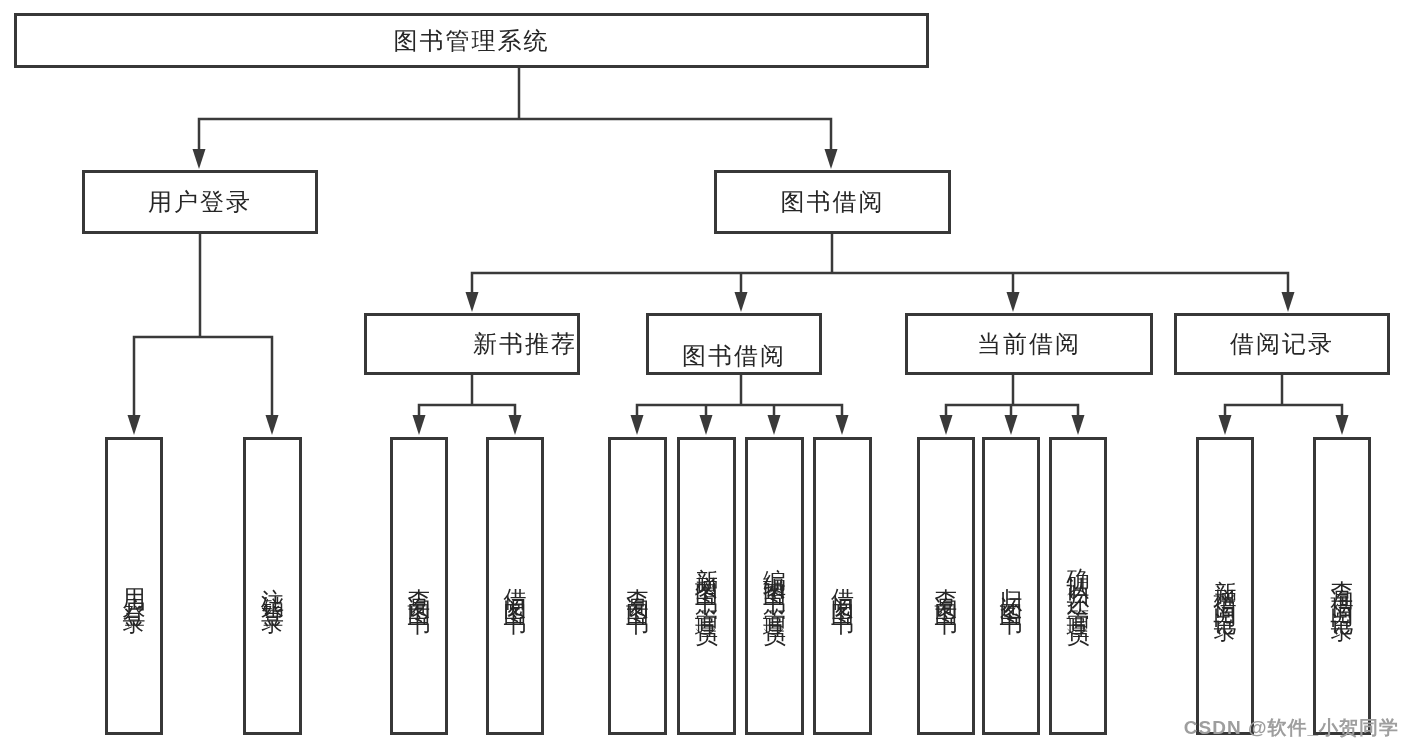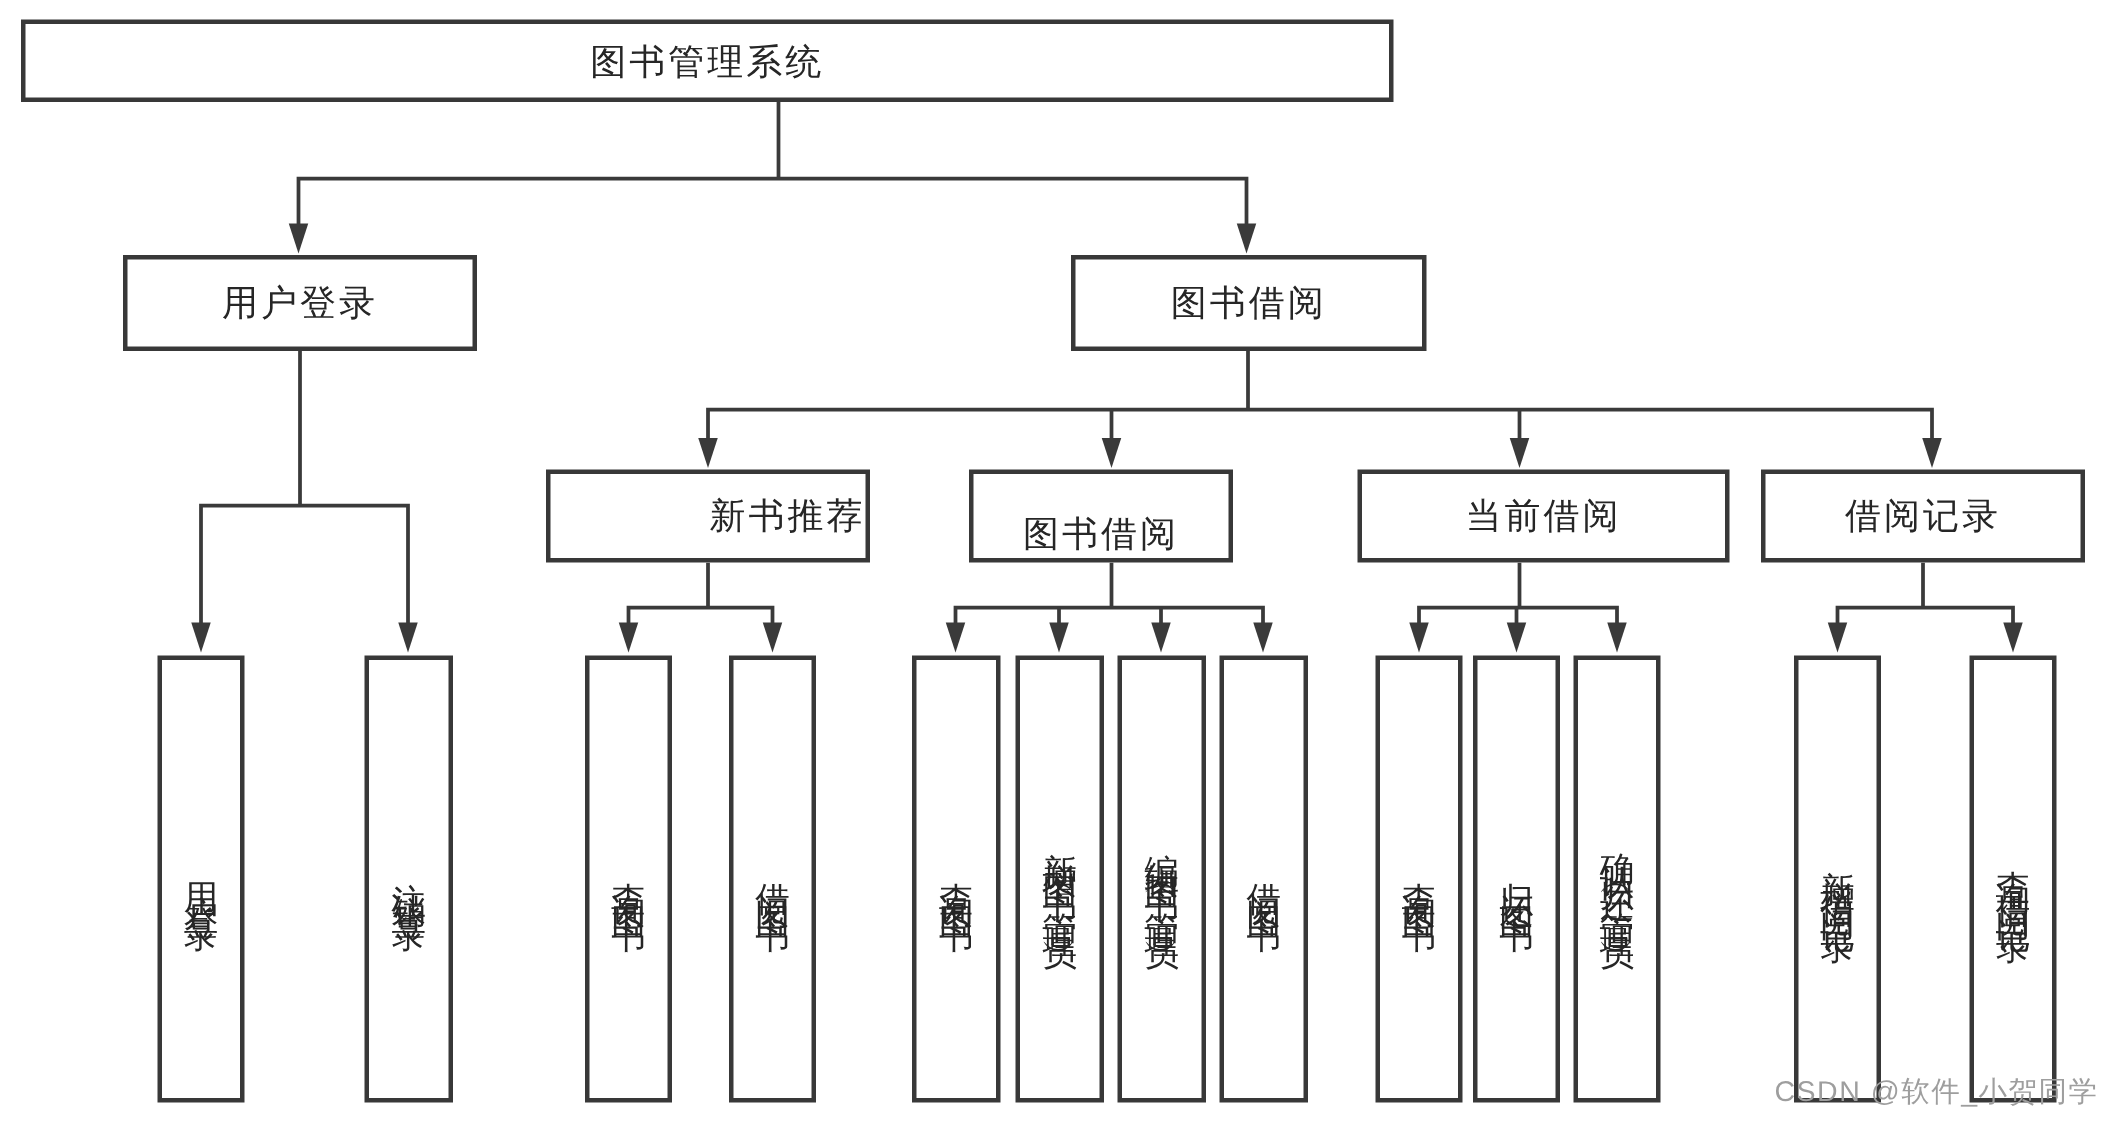--- a/index.html
+++ b/index.html
@@ -16,21 +16,21 @@
     color:#262626;
   }
   .hnode { font-size:24px; letter-spacing:2px; white-space:nowrap; }
   .vnode { font-size:23px; }
   .vnode .vtext {
     writing-mode:vertical-rl; text-orientation:mixed;
     letter-spacing:8px; line-height:1; white-space:nowrap;
   }
   .watermark {
     position:absolute; right:6px; top:715px; font-size:19px;
-    color:#9e9e9e; letter-spacing:1px; z-index:5; white-space:nowrap;
+    color:#9e9e9e; letter-spacing:1px; z-index:5; white-space:nowrap;font-weight:bold;
   }
 </style>
 </head>
 <body>
 
 <div class="canvas">
 
   <svg class="connectors" viewBox="0 0 1405 747" xmlns="http://www.w3.org/2000/svg">
 
     <path class="line" d="M519 68 V119"></path>

